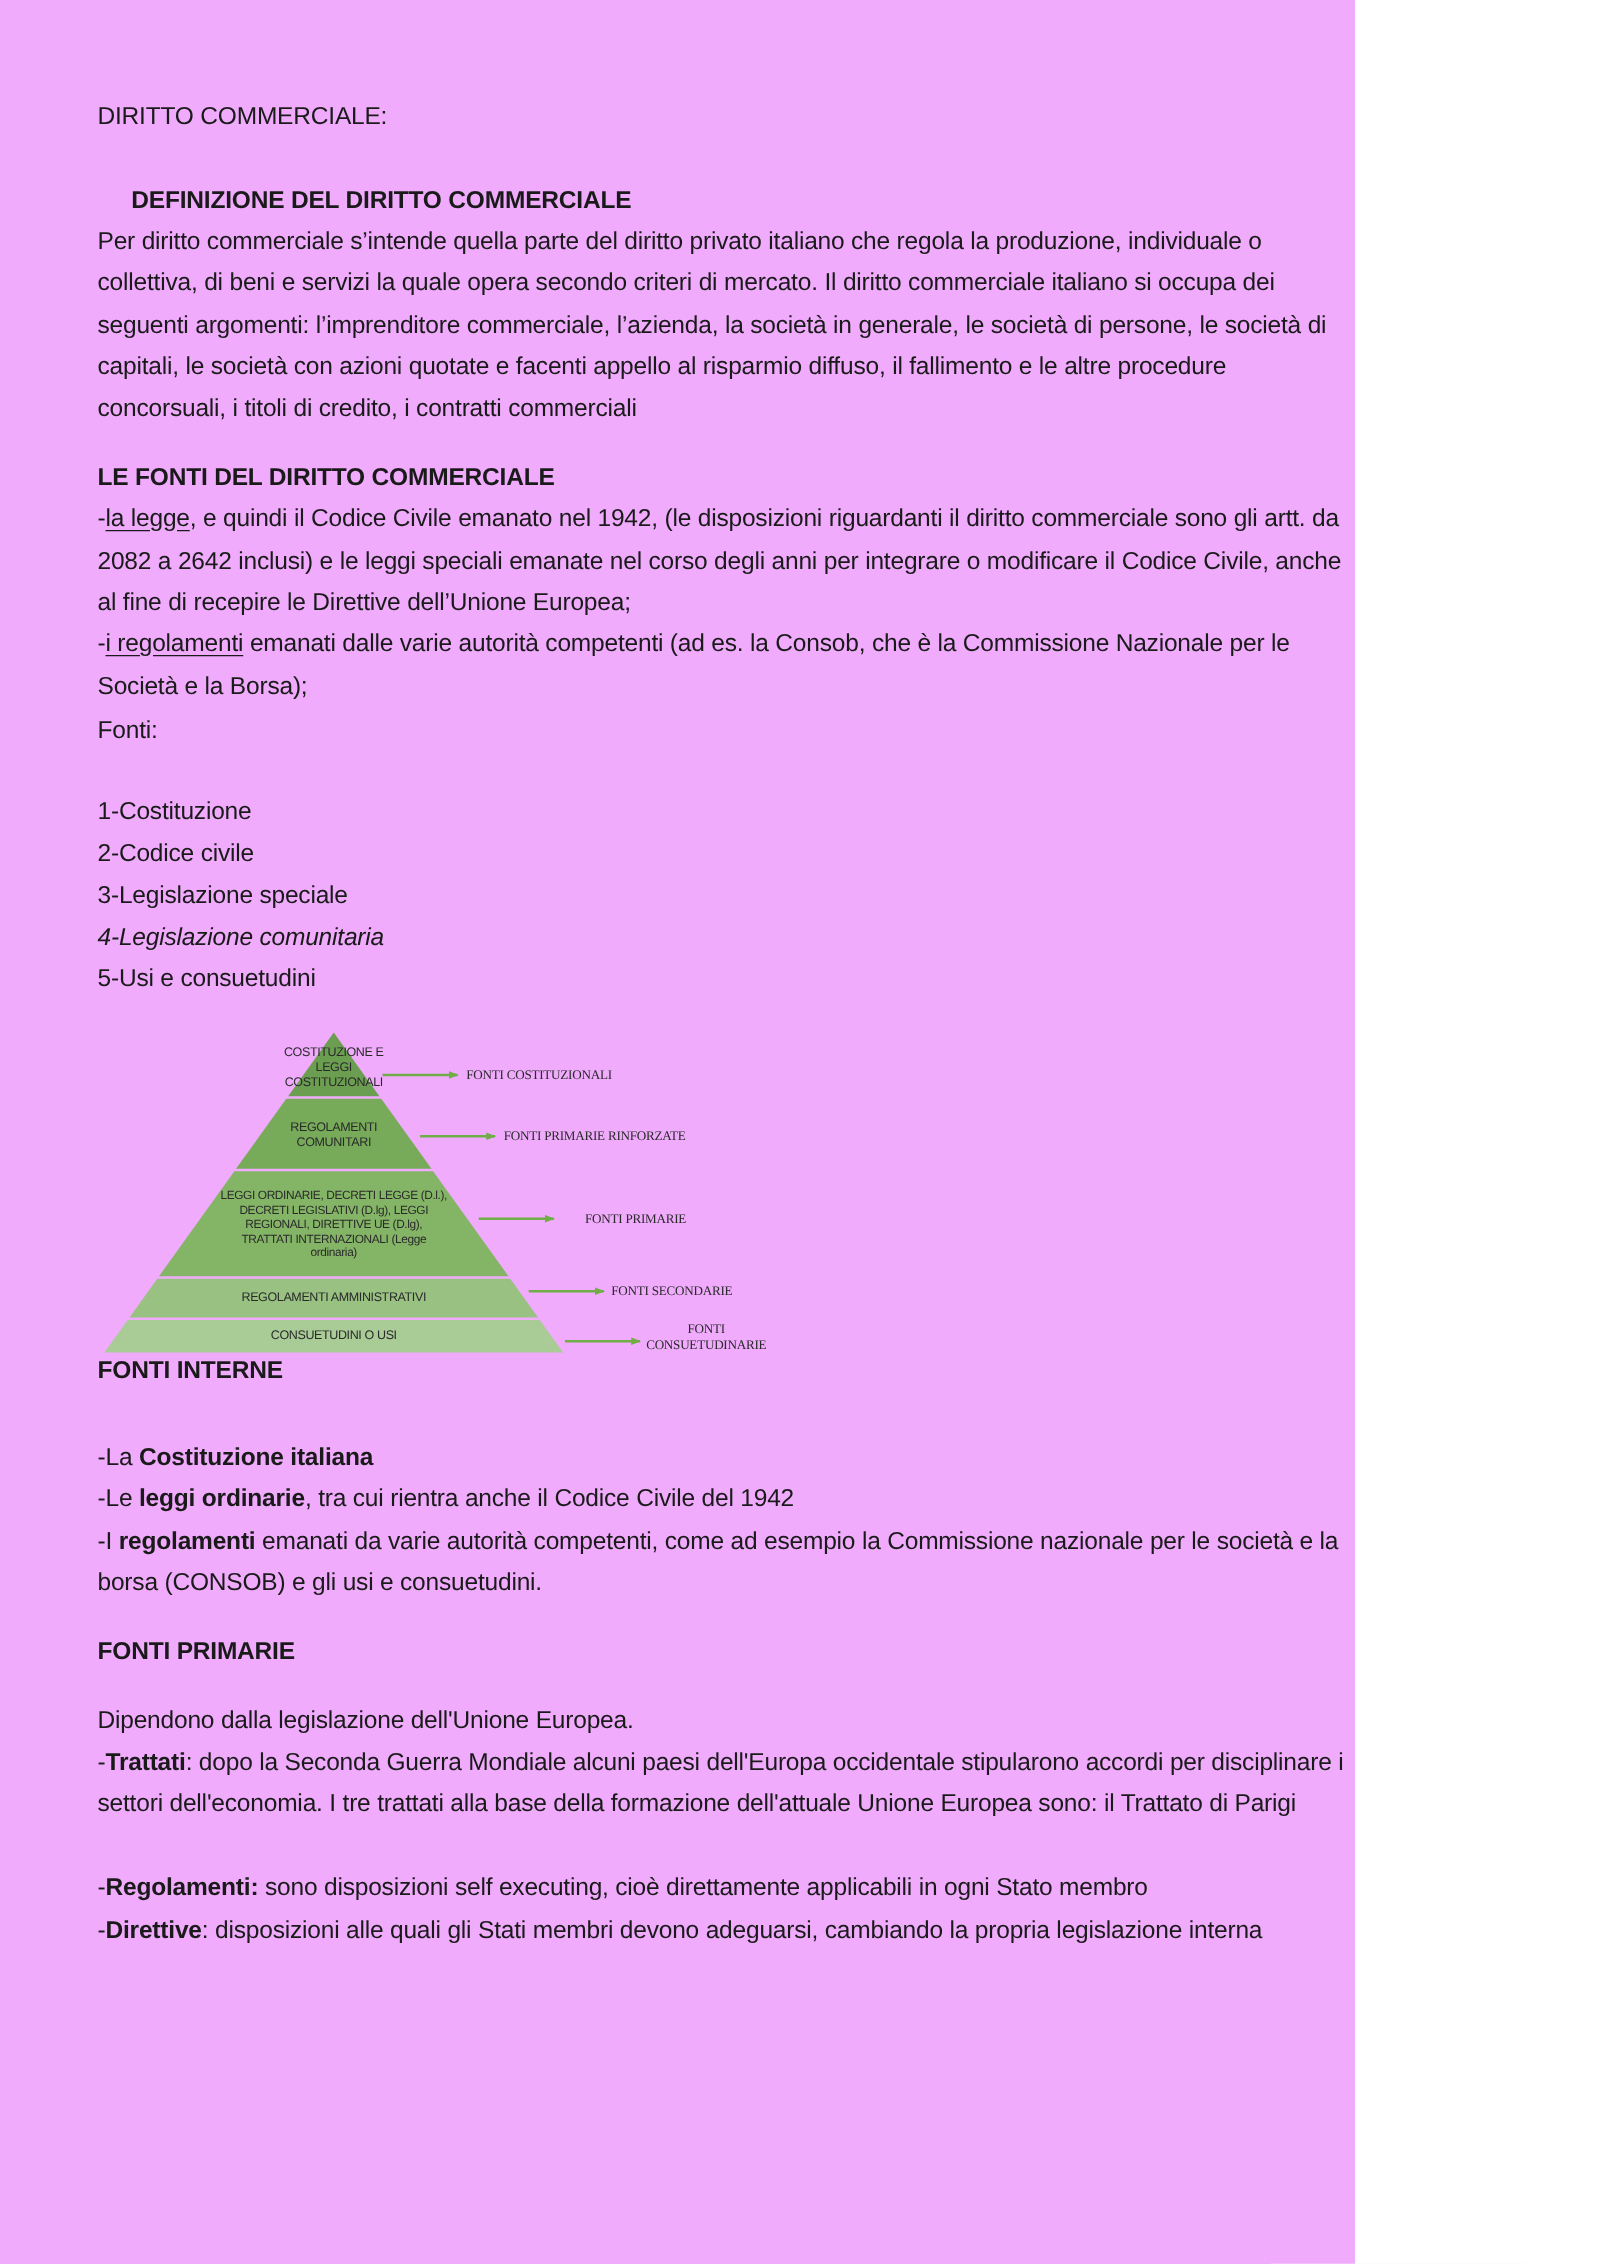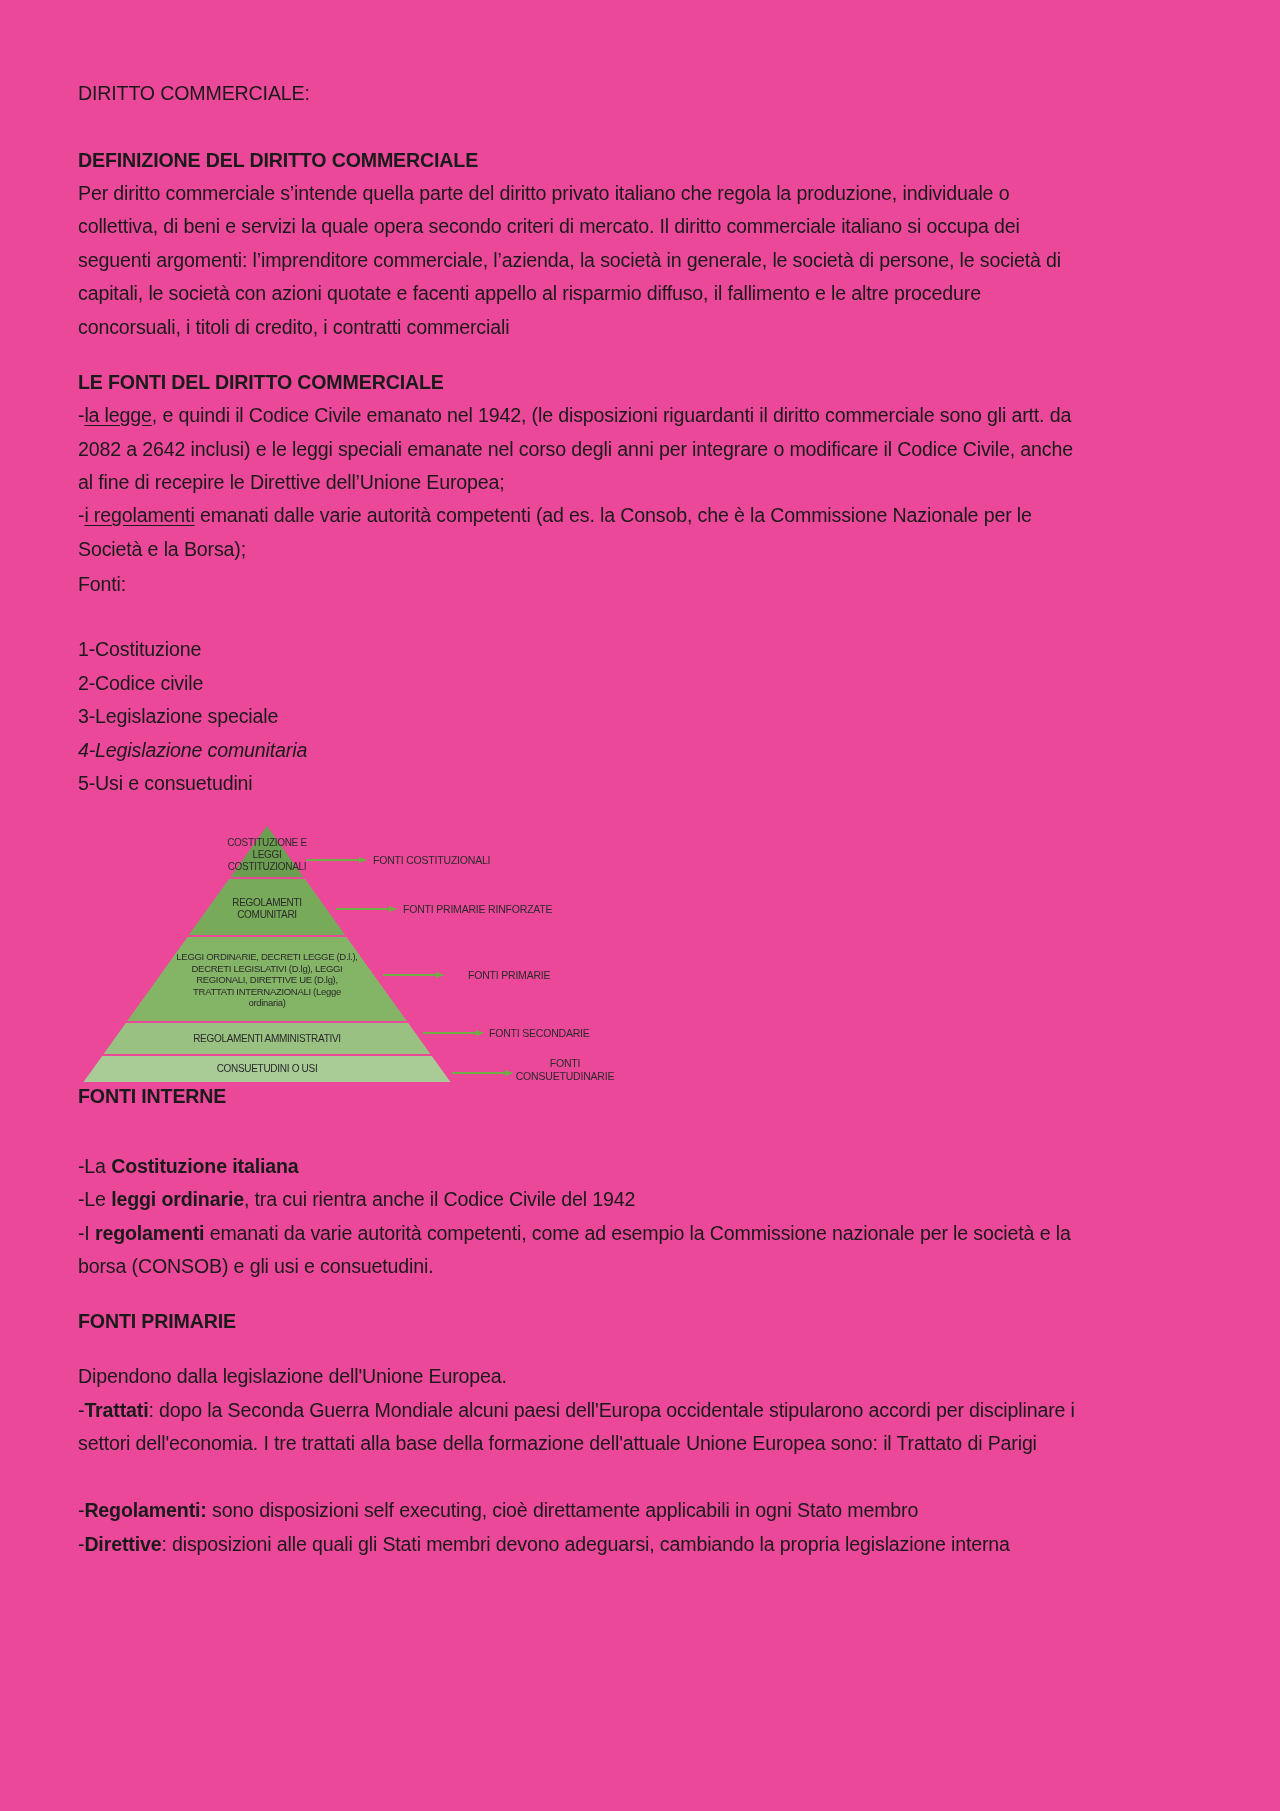--- a/index.html
+++ b/index.html
@@ -11,23 +11,23 @@
       width: 1280px;
       height: 1811px;
       position: relative;
       overflow: hidden;
       font-family: "Liberation Sans", "DejaVu Sans", sans-serif;
       color: #1a1a1a;
     }
     .page {
       position: absolute;
       left: 0; top: 0;
-      width: 1280px;
+      width: 1084px;
       height: 1811px;
-      background: #ec4899;
+      background: #f0abfc;
     }
     .line {
       position: absolute;
       left: 78px;
       font-size: 19.6px;
       line-height: 24px;
       white-space: nowrap;
       letter-spacing: -0.15px;
     }
     .b { font-weight: bold; }
@@ -48,36 +48,36 @@
       position: absolute;
       font-family: "Liberation Sans", sans-serif;
       font-size: 10px;
       line-height: 12px;
       color: #2a2a2a;
       text-align: center;
       letter-spacing: -0.3px;
     }
     .arrow-label {
       position: absolute;
-      font-family: Liberation Sans, sans-serif;
+      font-family: Liberation Serif, serif;
       font-size: 10.5px;
       line-height: 13px;
       color: #2a2a2a;
       white-space: nowrap;
       letter-spacing: -0.2px;
     }
   </style>
 </head>
 <body>
 
 <div class="page">
 
   <div class="line" style="top:81px;">DIRITTO COMMERCIALE:</div>
 
-  <div class="line heading" style="top:148px;">DEFINIZIONE DEL DIRITTO COMMERCIALE</div>
+  <div class="line heading" style="top:148px;margin-left:27px;">DEFINIZIONE DEL DIRITTO COMMERCIALE</div>
   <div class="line" style="top:181px;">Per diritto commerciale s’intende quella parte del diritto privato italiano che regola la produzione, individuale o</div>
   <div class="line" style="top:214px;">collettiva, di beni e servizi la quale opera secondo criteri di mercato. Il diritto commerciale italiano si occupa dei</div>
   <div class="line" style="top:248px;">seguenti argomenti: l’imprenditore commerciale, l’azienda, la società in generale, le società di persone, le società di</div>
   <div class="line" style="top:281px;">capitali, le società con azioni quotate e facenti appello al risparmio diffuso, il fallimento e le altre procedure</div>
   <div class="line" style="top:315px;">concorsuali, i titoli di credito, i contratti commerciali</div>
 
   <div class="line heading" style="top:370px;">LE FONTI DEL DIRITTO COMMERCIALE</div>
   <div class="line" style="top:403px;">
     <span>-</span><span class="u">la legge</span><span>, e quindi il Codice Civile emanato nel 1942, (le disposizioni riguardanti il diritto commerciale sono gli artt. da</span>
   </div>

